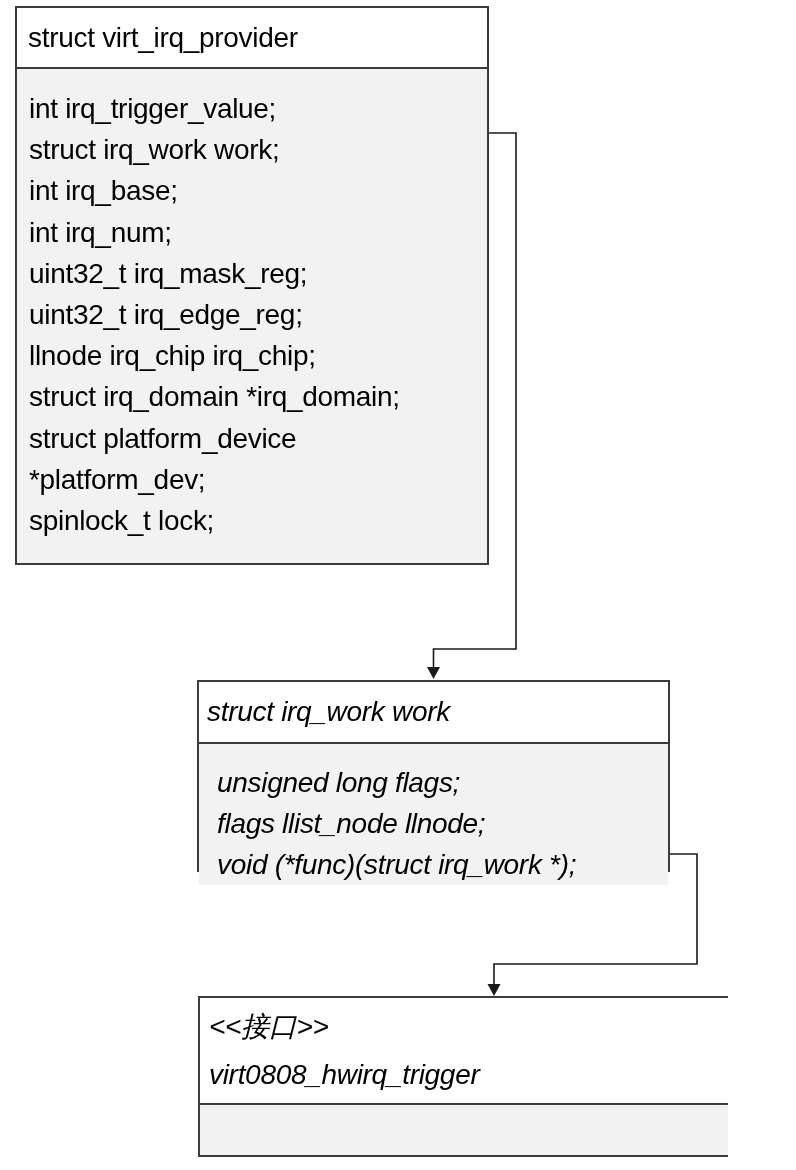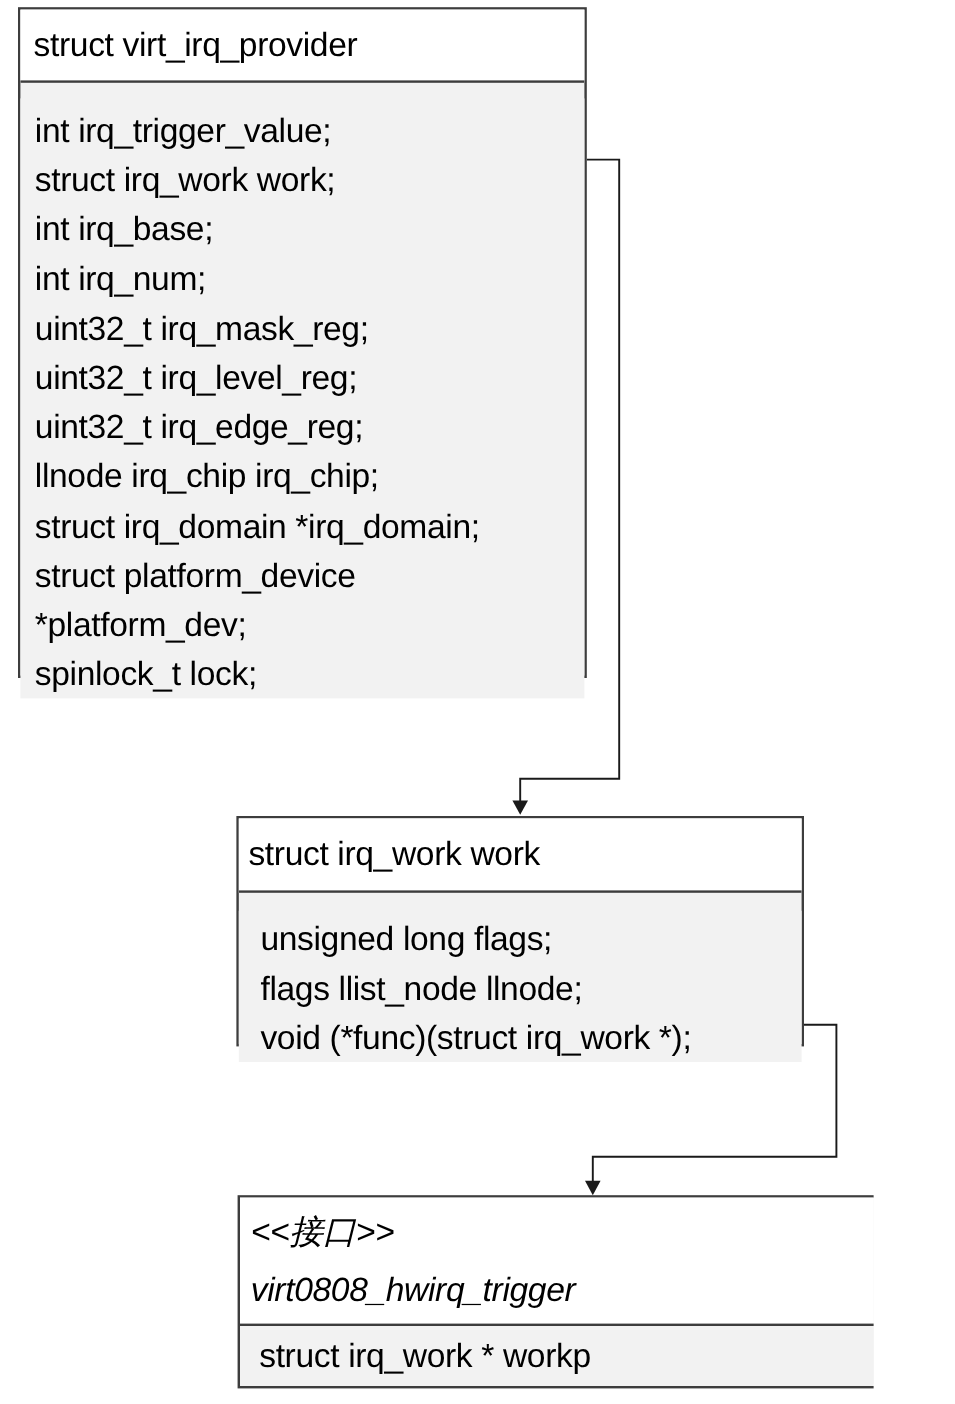--- a/index.html
+++ b/index.html
@@ -62,21 +62,21 @@
     white-space: nowrap;
   }
 
   
   .box1 { left: 15px; top: 6px; width: 474px; height: 559px; }
   .box1 .uml-header { height: 61px; padding-left: 11px; }
   .box1 .uml-body   { padding: 6px 6px 0 12px; margin-top: 13px; }
   .box1 .field-line { line-height: 41.2px; }
 
   
-  .box2 { left: 197px; top: 680px; width: 473px; height: 192px; }
+  .box2 { left: 197px; top: 680px; width: 473px; height: 192px; font-style: italic; }
   .box2 .uml-header { height: 62px; padding-left: 8px; }
   .box2 .uml-body   { padding: 3px 6px 0 18px; margin-top: 15px; }
   .box2 .field-line { line-height: 41px; }
 
   
   .box3 { left: 198px; top: 996px; width: 592px; height: 161px; }
   .box3 .uml-header { height: 107px; padding-left: 9px; justify-content: center; font-style: italic; }
   .box3 .uml-header .hline { line-height: 48px; }
   .box3 .uml-body   { padding: 2px 6px 0 16px; }
   .box3 .field-line { line-height: 46px; }
@@ -100,21 +100,20 @@
   <div class="uml-box box1">
     <div class="uml-header">
       <span>struct virt_irq_provider</span>
     </div>
     <div class="uml-body">
         <div class="field-line">int irq_trigger_value;</div>
         <div class="field-line">struct irq_work work;</div>
         <div class="field-line">int irq_base;</div>
         <div class="field-line">int irq_num;</div>
         <div class="field-line">uint32_t irq_mask_reg;</div>
-        <div class="field-line">uint32_t irq_level_reg;</div>
         <div class="field-line">uint32_t irq_edge_reg;</div>
         <div class="field-line">llnode irq_chip irq_chip;</div>
         <div class="field-line">struct irq_domain *irq_domain;</div>
         <div class="field-line">struct platform_device</div>
         <div class="field-line">*platform_dev;</div>
         <div class="field-line">spinlock_t lock;</div>
       </div>
   </div>
 
   <div class="uml-box box2">
@@ -126,18 +125,15 @@
         <div class="field-line">flags llist_node llnode;</div>
         <div class="field-line">void (*func)(struct irq_work *);</div>
       </div>
   </div>
 
   <div class="uml-box box3">
     <div class="uml-header">
       <span class="hline">&lt;&lt;接口&gt;&gt;</span>
       <span class="hline">virt0808_hwirq_trigger</span>
     </div>
-    <div class="uml-body">
-        <div class="field-line">struct irq_work * workp</div>
-      </div>
   </div>
 
 </div>
 
 </body></html>

